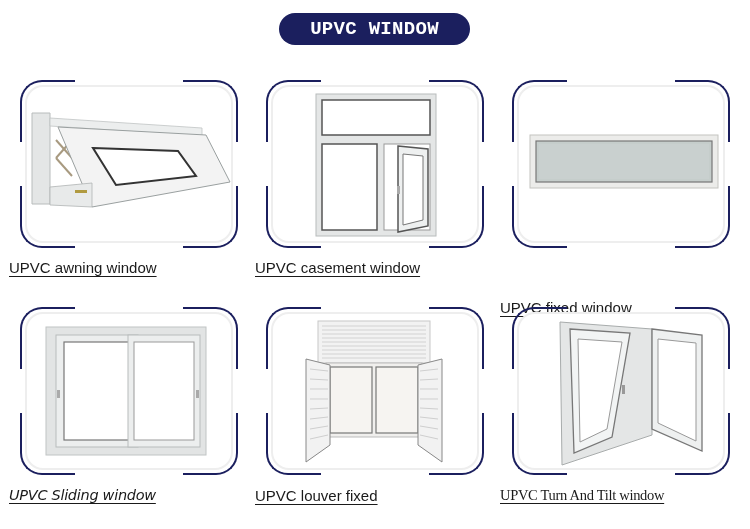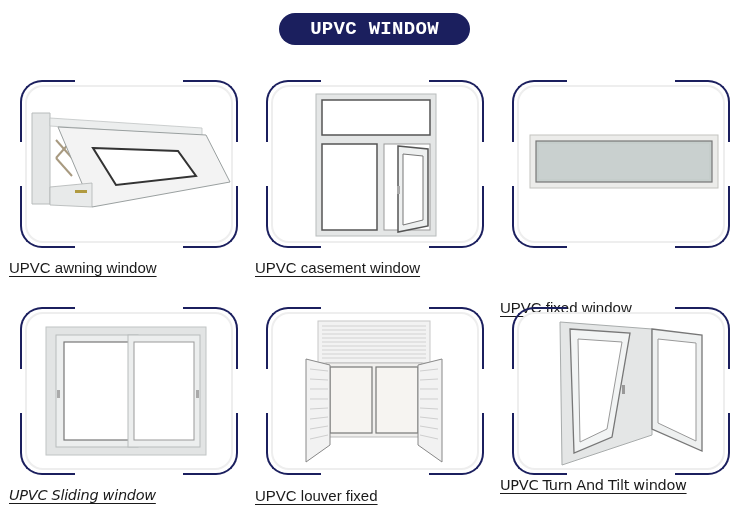--- a/index.html
+++ b/index.html
@@ -171,13 +171,13 @@
     <polygon points="66,32 110,35 95,122 68,135" fill="#ffffff" stroke="#999"></polygon>
     <rect x="110" y="78" width="3" height="9" fill="#999"></rect>
     <polygon points="140,22 190,28 190,144 140,122" fill="#eef0f0" stroke="#777" stroke-width="1.3"></polygon>
     <polygon points="146,32 184,36 184,134 146,116" fill="#ffffff" stroke="#999"></polygon>
   </svg>
   <span class="bracket tl"></span>
   <span class="bracket tr"></span>
   <span class="bracket bl"></span>
   <span class="bracket br"></span>
 </div>
-<div class="caption alt" style="left:500px; top:477px;">UPVC Turn And Tilt window</div>
+<div class="caption alt" style="left:500px; top:487px;font-family:Liberation Serif, serif;">UPVC Turn And Tilt window</div>
 
 </body></html>

